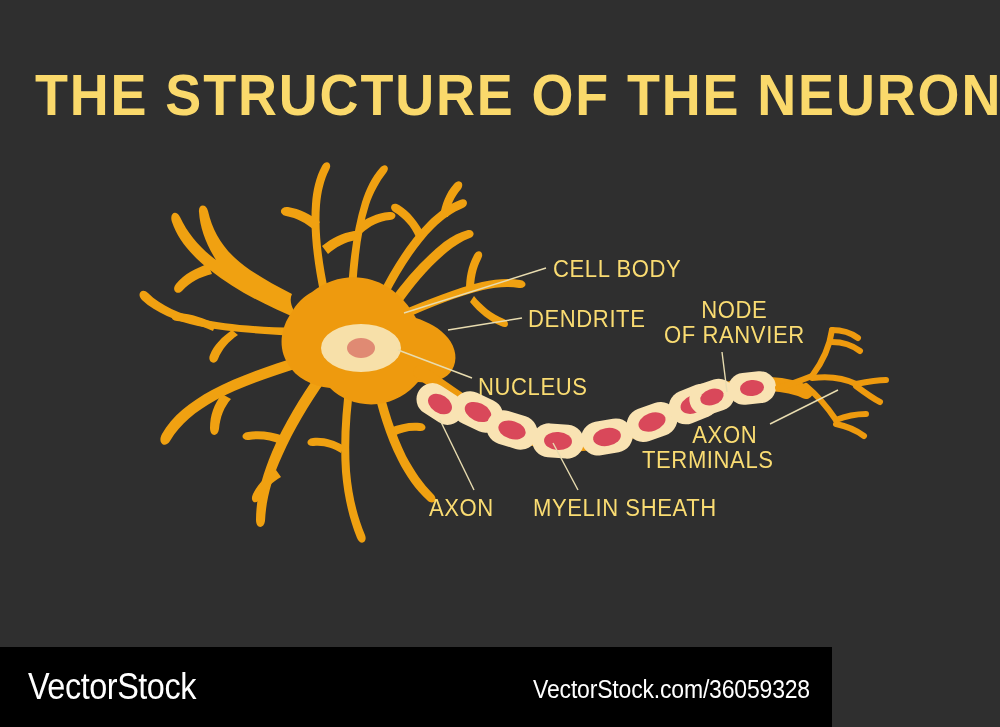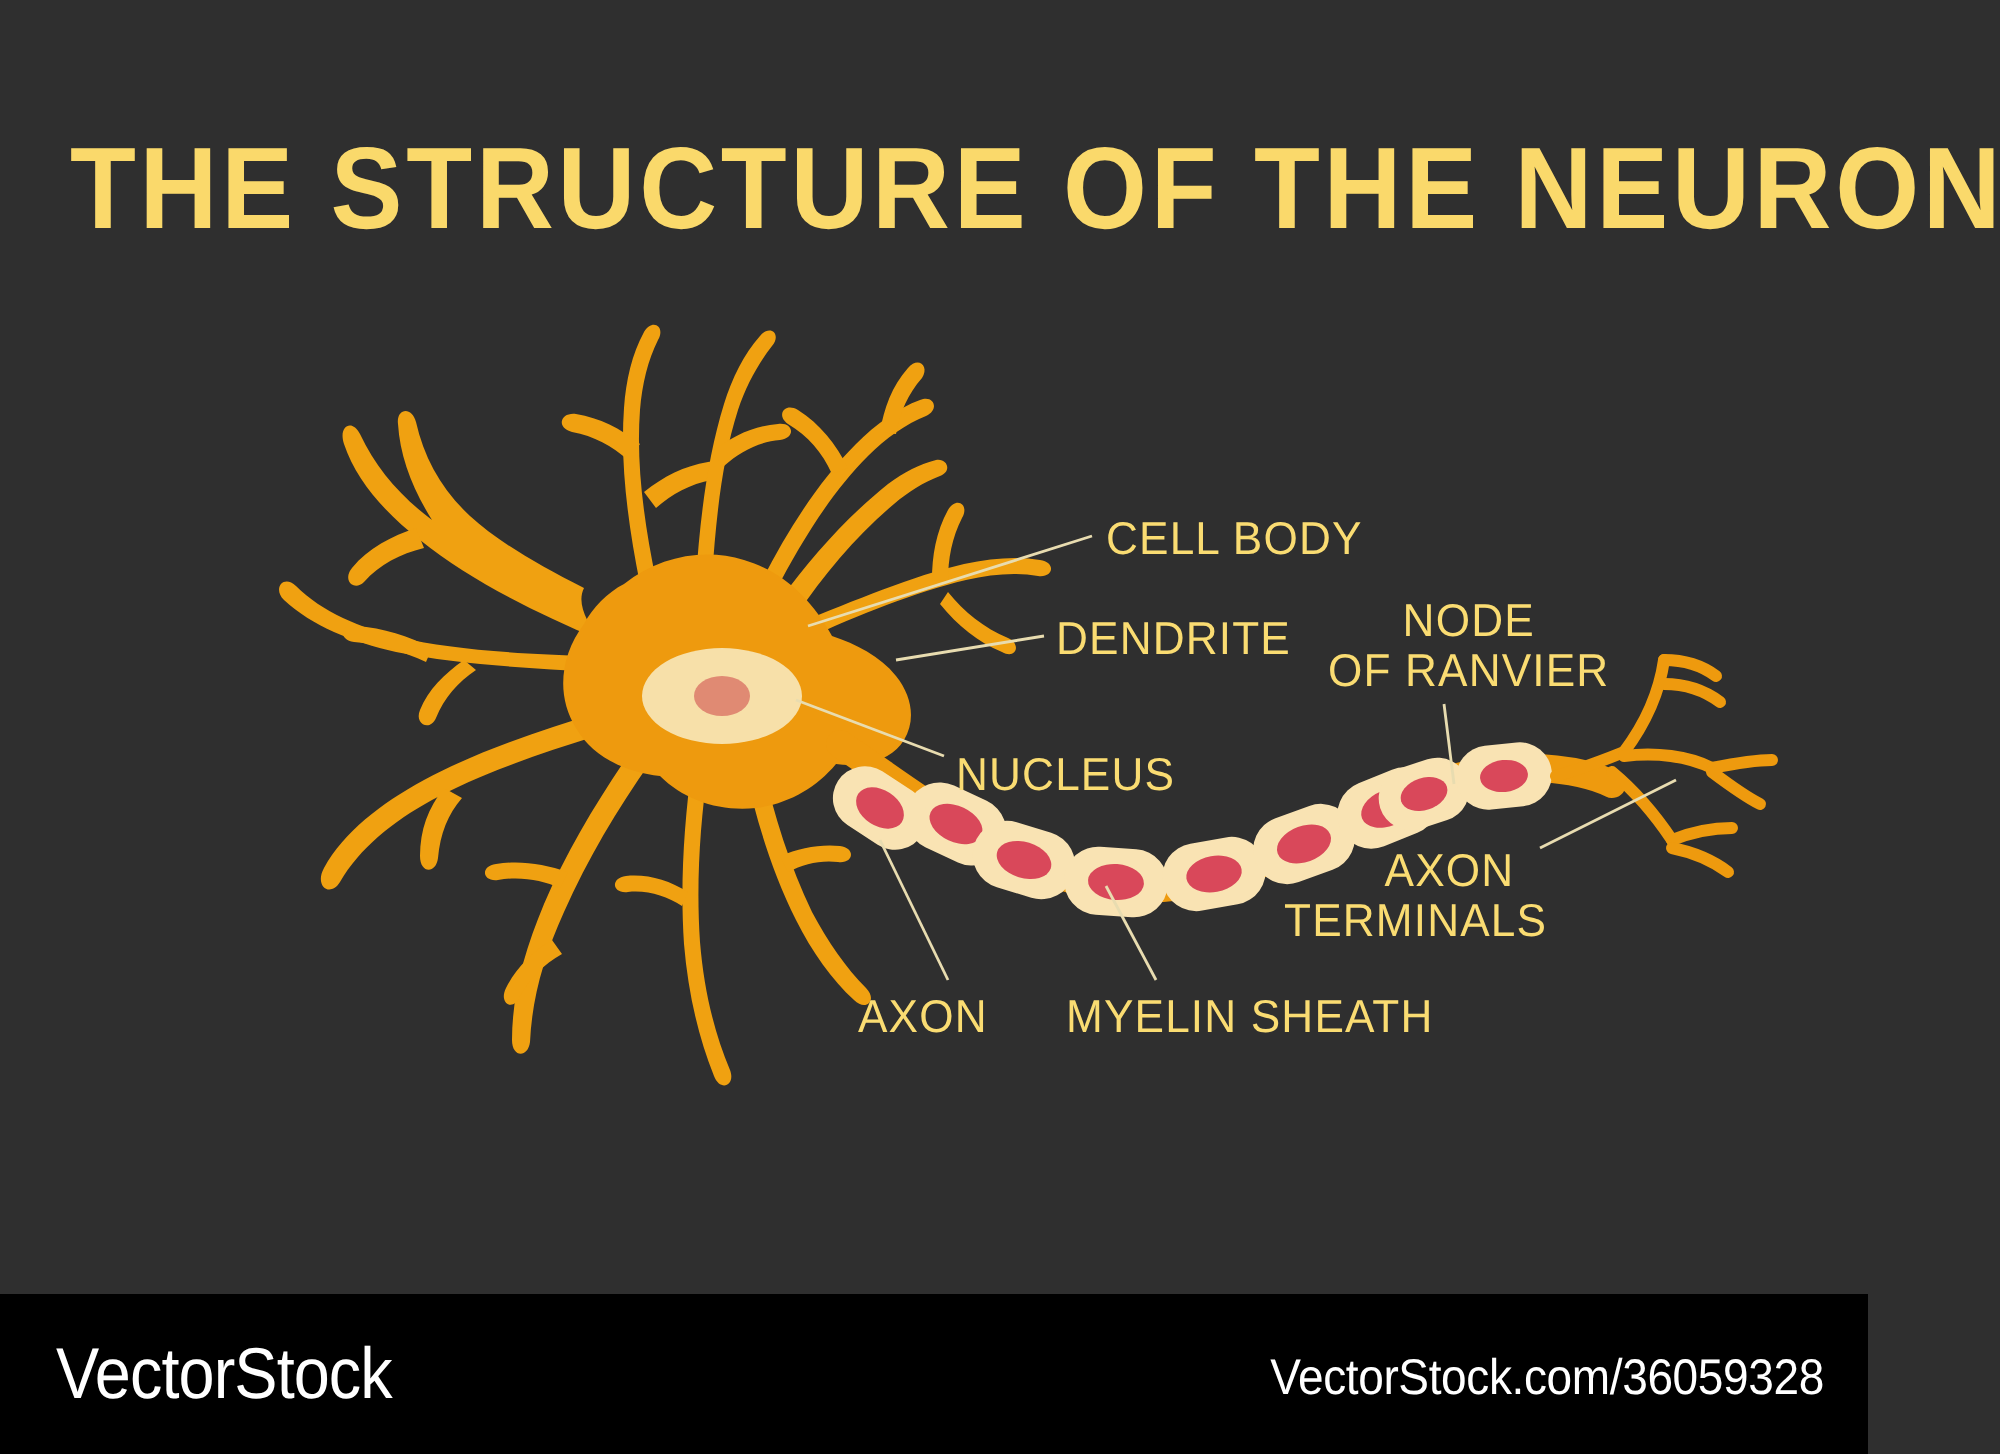--- a/index.html
+++ b/index.html
@@ -47,21 +47,21 @@
     letter-spacing: 0.6px;
     white-space: nowrap;
     line-height: 1.08;
     transform: scaleX(0.96);
   }
   .label.two-line { text-align: center; }
   #footer {
     position: absolute;
     left: 0;
     top: 647px;
-    width: 934px;
+    width: 832px;
     height: 80px;
     background: #000000;
   }
   #footer-brand {
     position: absolute;
     left: 28px;
     top: 19px;
     color: #ffffff;
     font-family: "Liberation Sans Narrow", "Liberation Sans", sans-serif;
     font-size: 36px;

